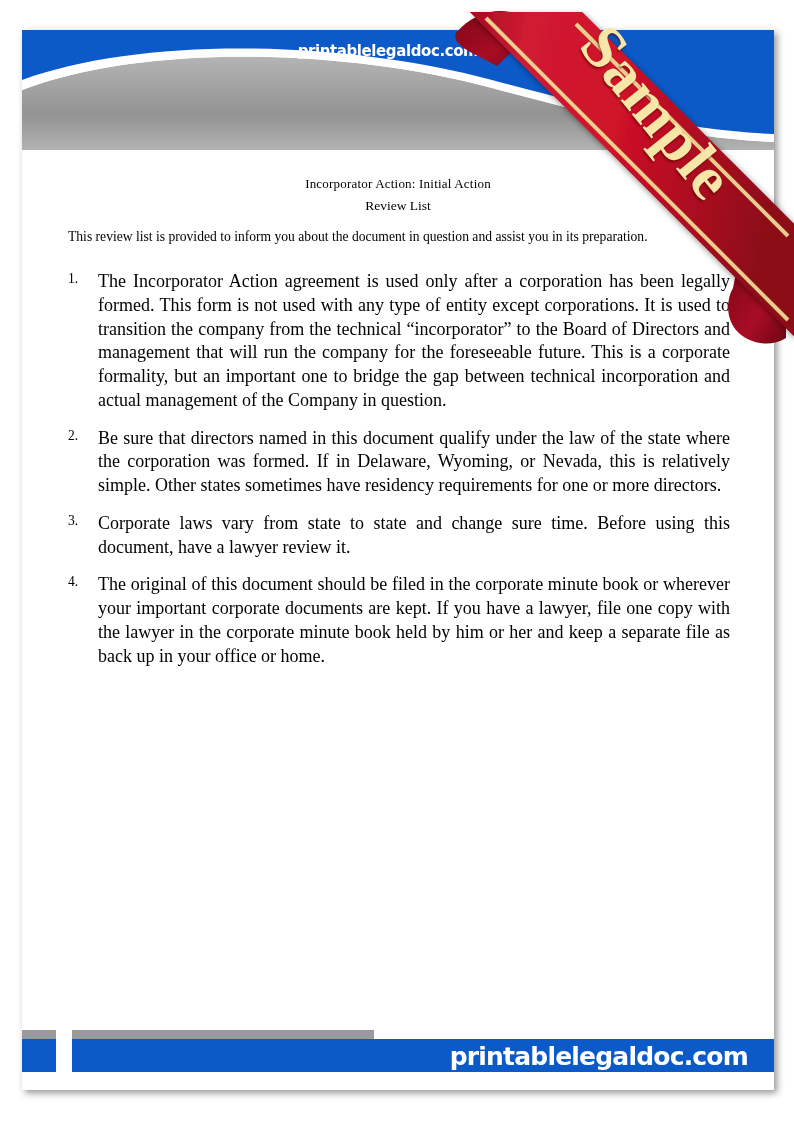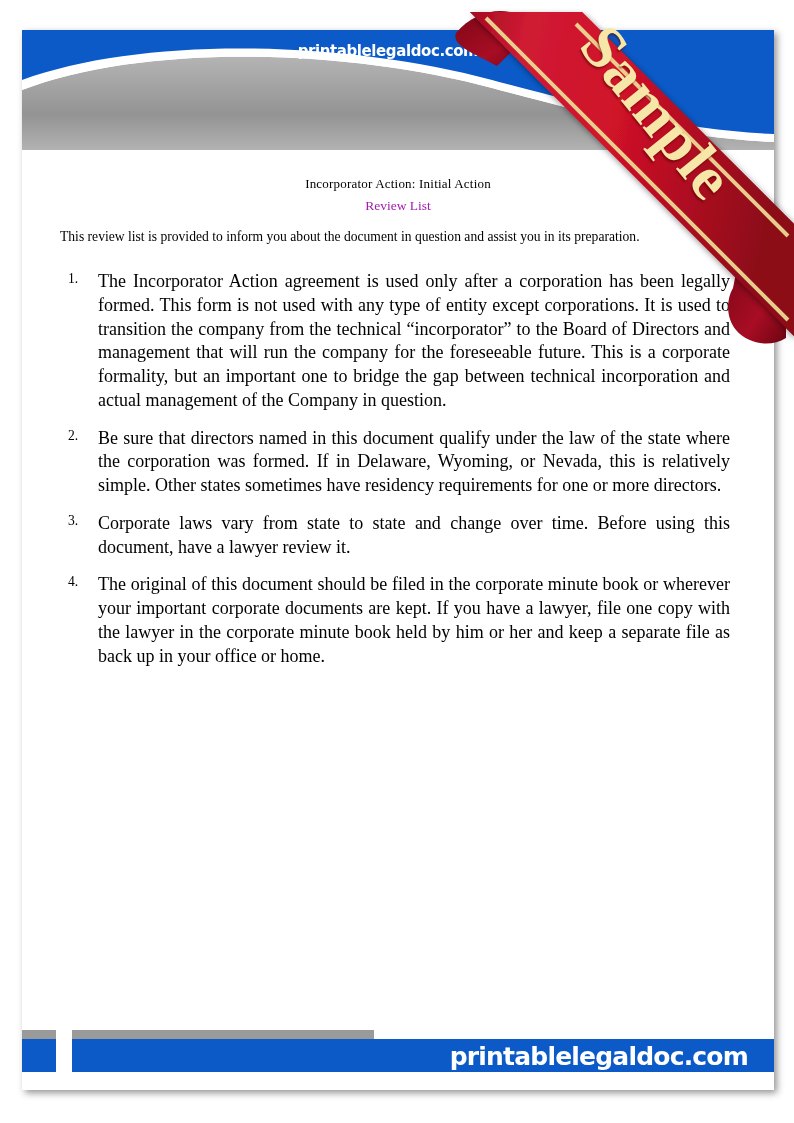--- a/index.html
+++ b/index.html
@@ -70,25 +70,25 @@
     color: #000000;
     letter-spacing: 0.2px;
   }
   .doc-subtitle {
     position: absolute;
     left: 0;
     top: 168px;
     width: 752px;
     text-align: center;
     font-size: 13.5px;
-    color: #a21caf;
+    color: #000000;
   }
   .intro-text {
     position: absolute;
-    left: 38px;
+    left: 46px;
     top: 198px;
     width: 660px;
     font-size: 13.6px;
     line-height: 1.3;
     color: #000000;
   }
 
   .review-list {
     position: absolute;
     left: 46px;
@@ -224,21 +224,21 @@
         <div class="review-text">The Incorporator Action agreement is used only after a corporation has been legally formed.  This form is not used with any type of entity except corporations.  It is used to transition the company from the technical “incorporator” to the Board of Directors and management that will run the company for the foreseeable future.  This is a corporate formality, but an important one to bridge the gap between technical incorporation and actual management of the Company in question.</div>
       </div>
 
       <div class="review-item">
         <div class="review-num">2.</div>
         <div class="review-text">Be sure that directors named in this document qualify under the law of the state where the corporation was formed. If in Delaware, Wyoming, or Nevada, this is relatively simple.  Other states sometimes have residency requirements for one or more directors.</div>
       </div>
 
       <div class="review-item">
         <div class="review-num">3.</div>
-        <div class="review-text">Corporate laws vary from state to state and change over time.  Before using this document, have a lawyer review it.</div>
+        <div class="review-text">Corporate laws vary from state to state and change sure time.  Before using this document, have a lawyer review it.</div>
       </div>
 
       <div class="review-item">
         <div class="review-num">4.</div>
         <div class="review-text">The original of this document should be filed in the corporate minute book or wherever your important corporate documents are kept.  If you have a lawyer, file one copy with the lawyer in the corporate minute book held by him or her and keep a separate file as back up in your office or home.</div>
       </div>
 
     </div>
 
     <div class="footer-gray-left"></div>

